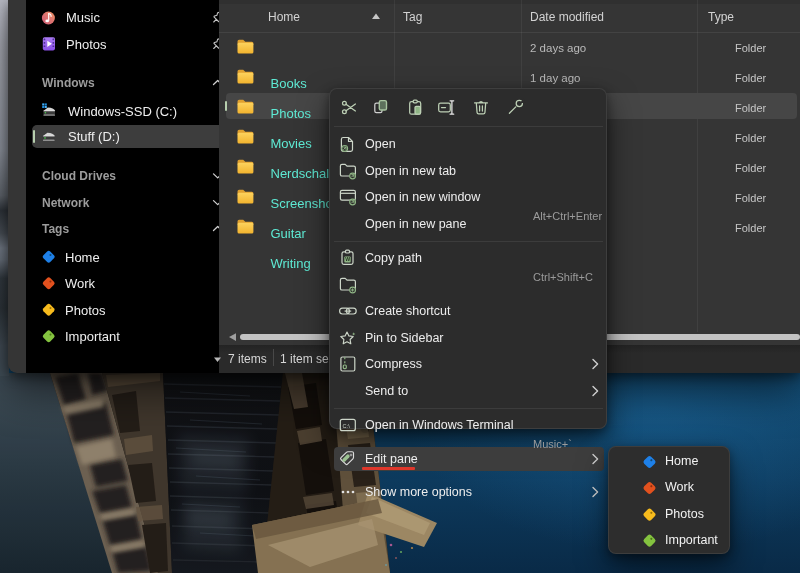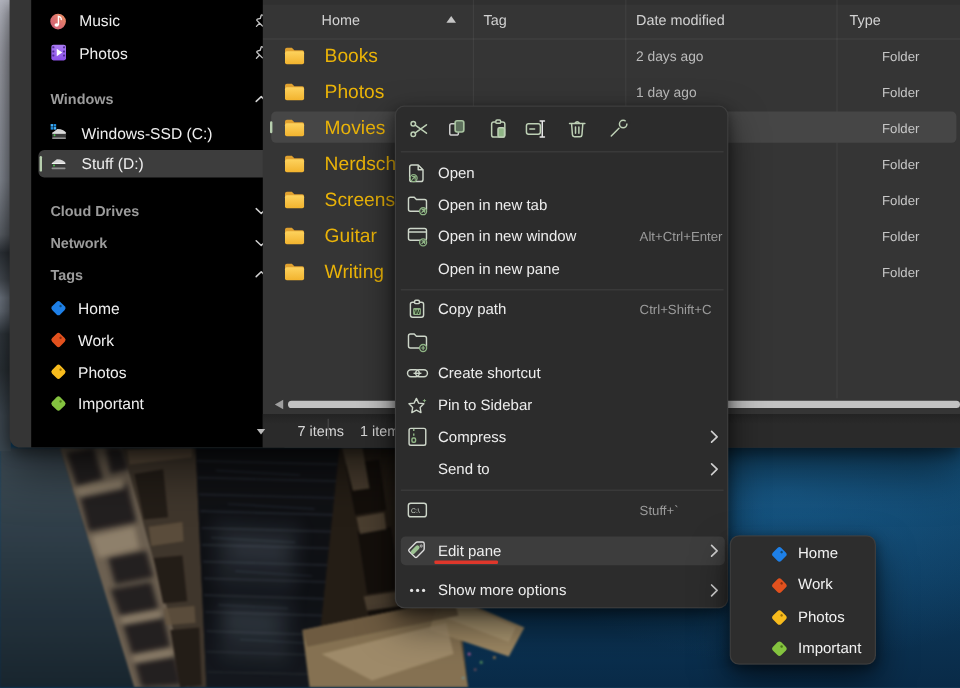--- a/index.html
+++ b/index.html
@@ -28,39 +28,39 @@
   #side-accent { position:absolute; left:6.6px; top:130.3px; width:2.6px; height:13px;
     border-radius:2px; background:#b7cfae; }
   #side-scroll { position:absolute; left:202.5px; top:57px; width:5.5px; height:288px;
     border-radius:3px; background:#c7c7c7; }
 
   
   #files { position:absolute; left:211px; top:0; width:581px; height:373px; background:#353535; }
   .vline { position:absolute; top:0; width:1px; height:332px; background:rgba(255,255,255,.055); }
   .hdr-txt { position:absolute; top:11px; color:#d2d2d2; font-size:12px; line-height:12px; }
   #hdr-line { position:absolute; left:0; top:32px; width:581px; height:1px; background:rgba(255,255,255,.07); }
-  .fname { position:absolute; color:#eab308; font-size:16px; line-height:13px; }
+  .fname { position:absolute; color:#5eead4; font-size:13px; line-height:13px;margin-top:36px; }
   .fdate { position:absolute; left:311px; color:#bababa; font-size:11.5px; line-height:12px; }
   .ftype { position:absolute; left:516px; color:#c6c6c6; font-size:11px; line-height:12px; }
   #row-sel { position:absolute; left:7px; top:93px; width:571px; height:25.5px;
     border-radius:4px; background:#464646; }
   #row-accent { position:absolute; left:5.8px; top:100.9px; width:2.4px; height:10.2px;
     border-radius:2px; background:#b7cfae; }
   #hscroll { position:absolute; left:21px; top:333.5px; width:560px; height:6.5px;
     border-radius:3.5px; background:#c3c3c3; }
   #statusbar { position:absolute; left:0; top:345px; width:581px; height:28px;
     background:linear-gradient(to bottom,#232323 0%,#2a2a2a 30%,#2a2a2a 100%); }
-  .st-txt { position:absolute; top:8px; color:#d6d6d6; font-size:12px; line-height:12px;margin-left:20px; }
+  .st-txt { position:absolute; top:8px; color:#d6d6d6; font-size:12px; line-height:12px; }
 
   
-  #menu { position:absolute; left:329px; top:88px; width:278px; height:419px;
+  #menu { position:absolute; left:329px; top:88px; width:278px; height:341px;
     background:#2c2c2c; border-radius:8px; border:1px solid rgba(255,255,255,.085);
     box-shadow:0 14px 30px rgba(0,0,0,.55), 0 3px 10px rgba(0,0,0,.4); }
   .m-txt { position:absolute; left:35px; color:#ededed; font-size:12.5px; line-height:13px; }
-  .m-sc  { position:absolute; left:203px; color:#9b9b9b; font-size:11px; line-height:12px; }
+  .m-sc  { position:absolute; left:203px; color:#9b9b9b; font-size:11px; line-height:12px;margin-top:18px; }
   .m-sep { position:absolute; left:4px; width:269px; height:1px; background:rgba(255,255,255,.08); }
   #edit-hl { position:absolute; left:4px; top:357.5px; width:269.5px; height:24.5px;
     border-radius:4px; background:#3d3d3d; }
   #redline { position:absolute; left:32px; top:378.2px; width:53px; height:2.5px;
     background:#df372b; border-radius:1px; }
 
   
   #submenu { position:absolute; left:607.5px; top:445.7px; width:122px; height:108px;
     background:#2d2d2d; border-radius:8px; border:1px solid rgba(255,255,255,.08);
     box-shadow:0 14px 30px rgba(0,0,0,.5), 0 3px 10px rgba(0,0,0,.4); }
@@ -467,21 +467,22 @@
     <div class="m-sc" style="top:102.5px">Alt+Ctrl+Enter</div>
     <div class="m-txt" style="top:128.5px">Open in new pane</div>
     <div class="m-sep" style="top:152px"></div>
     <div class="m-txt" style="top:162.5px">Copy path</div>
     <div class="m-sc" style="top:163.5px">Ctrl+Shift+C</div>
     <div class="m-txt" style="top:215.5px">Create shortcut</div>
     <div class="m-txt" style="top:242.5px">Pin to Sidebar</div>
     <div class="m-txt" style="top:268.5px">Compress</div>
     <div class="m-txt" style="top:295.5px">Send to</div>
     <div class="m-sep" style="top:318.5px"></div>
-    <div class="m-sc" style="top:330.5px">Stuff+`</div>
+    <div class="m-txt" style="top:329.5px">Open in Windows Terminal</div>
+    <div class="m-sc" style="top:330.5px">Music+`</div>
     <div class="m-txt" style="top:363.5px">Edit pane</div>
     <div id="redline"></div>
     <div class="m-txt" style="top:396.5px">Show more options</div>
   </div>
 
   <div id="submenu">
     <svg class="abs" style="left:0;top:0" width="122" height="108" viewBox="0 0 122 108" id="sub-icons">
       <g transform="rotate(45 40.5 15)">
           <rect x="35.6" y="10.1" width="9.8" height="9.8" rx="2.3" fill="#1e80e8"></rect>
           <circle cx="40.5" cy="12.4" r="1.05" fill="#124a75"></circle>

